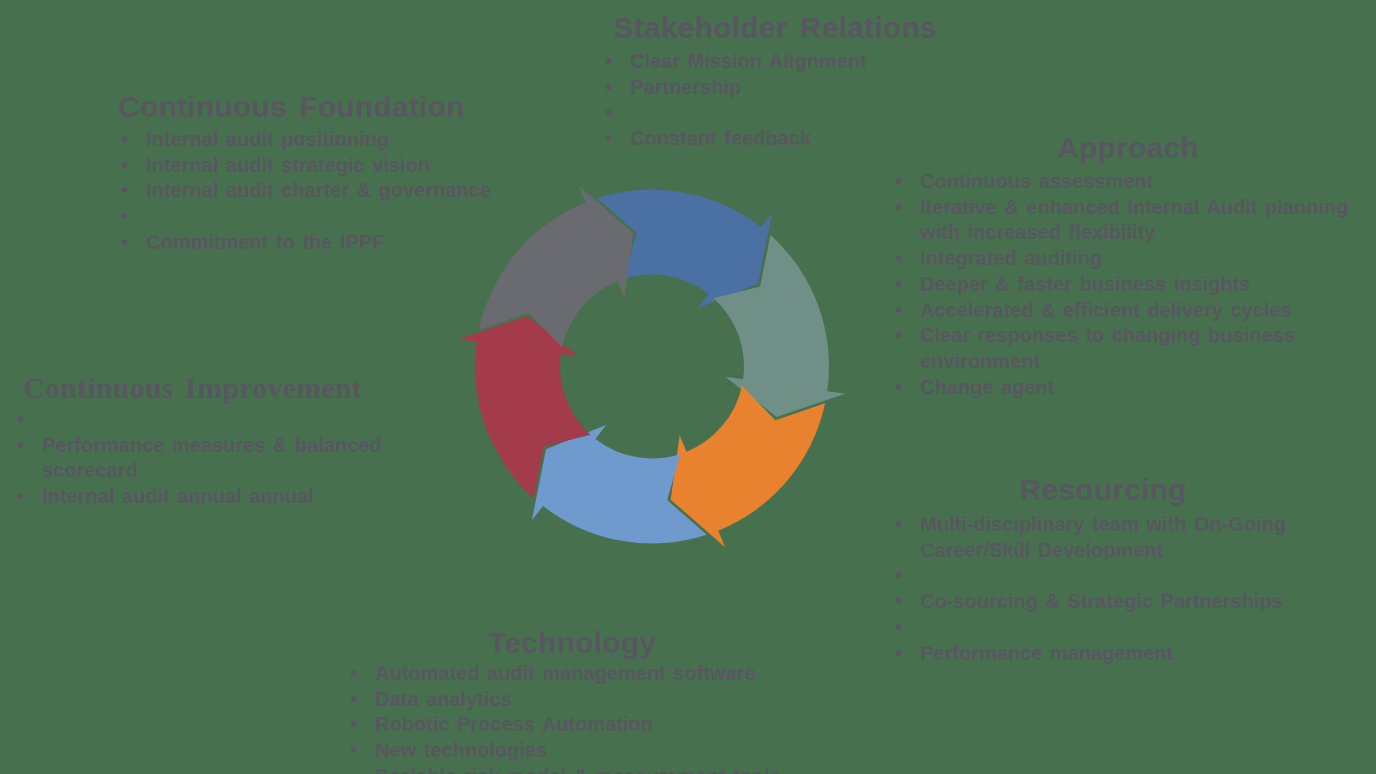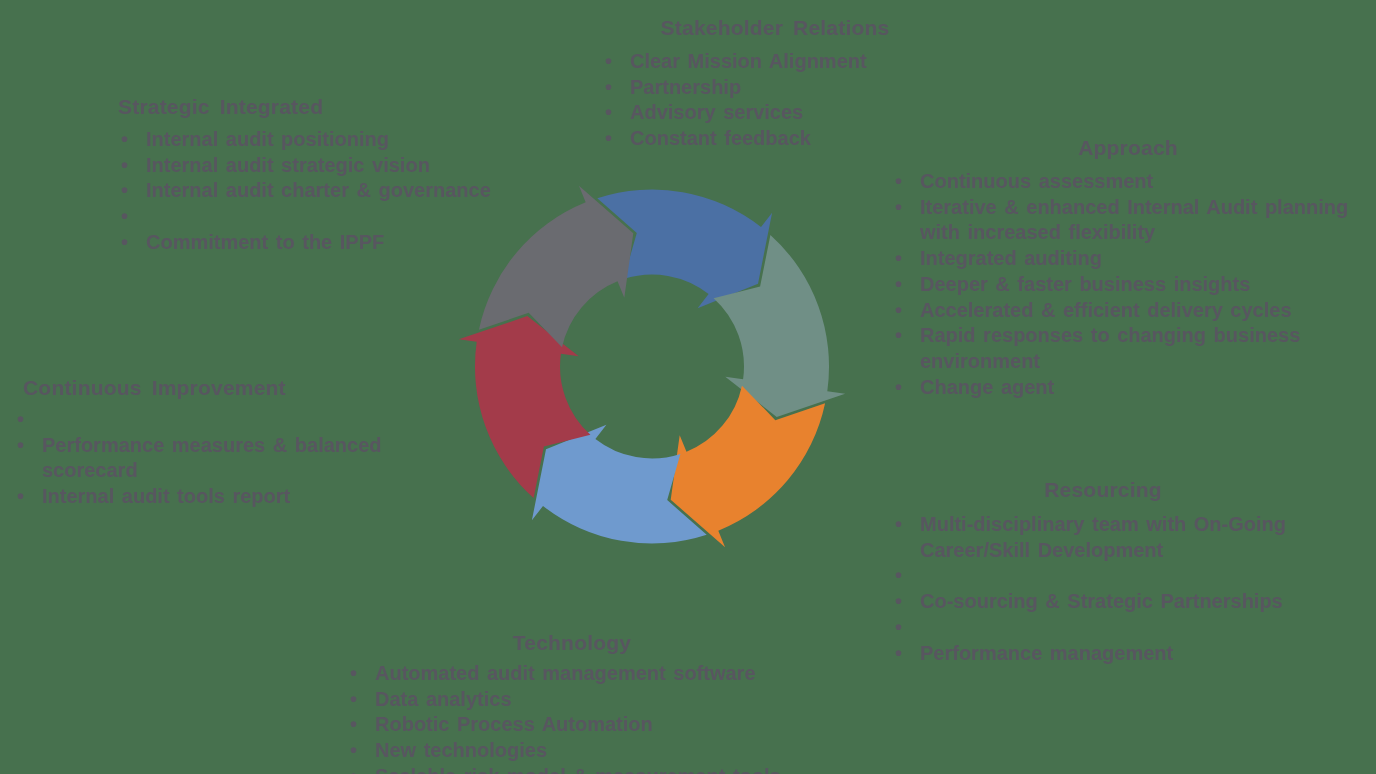--- a/index.html
+++ b/index.html
@@ -6,21 +6,21 @@
   html,body { width:1376px; height:774px; }
   .stage {
     position:relative; width:1376px; height:774px;
     background:#47714E; overflow:hidden;
     font-family:"Liberation Sans", sans-serif;
     color:#585660;
   }
   .cycle-svg { position:absolute; left:0; top:0; }
   .sec { position:absolute; }
   .sec h2 {
-    font-size:21px; line-height:34px; font-weight:bold;
+    font-size:30px; line-height:34px; font-weight:bold;
     letter-spacing:0.2px; word-spacing:4px; white-space:nowrap;
   }
   .sec h2.ctr { text-align:center; white-space:nowrap; }
   .sec ul { list-style:none; }
   .li {
     display:flex; align-items:flex-start;
     font-size:20px; line-height:25.7px; font-weight:bold;
     word-spacing:2px;
   }
   .b { flex:0 0 25px; }
@@ -48,31 +48,30 @@
       <li class="li">
           <span class="b">•</span>
           <span class="t">Clear Mission Alignment</span>
         </li>
       <li class="li">
           <span class="b">•</span>
           <span class="t">Partnership</span>
         </li>
       <li class="li">
           <span class="b">•</span>
-          <span class="t">Advisory services</span>
         </li>
       <li class="li">
           <span class="b">•</span>
           <span class="t">Constant feedback</span>
         </li>
     </ul>
   </section>
 
   <section class="sec" style="left:118px; top:90px; width:460px;">
-    <h2>Strategic Integrated</h2>
+    <h2>Continuous Foundation</h2>
     <ul style="margin:3px 0 0 3px;">
       <li class="li">
           <span class="b">•</span>
           <span class="t">Internal audit positioning</span>
         </li>
       <li class="li">
           <span class="b">•</span>
           <span class="t">Internal audit strategic vision</span>
         </li>
       <li class="li">
@@ -108,21 +107,21 @@
       <li class="li">
           <span class="b">•</span>
           <span class="t">Deeper &amp; faster business insights</span>
         </li>
       <li class="li">
           <span class="b">•</span>
           <span class="t">Accelerated &amp; efficient delivery cycles</span>
         </li>
       <li class="li">
           <span class="b">•</span>
-          <span class="t">Rapid responses to changing business
+          <span class="t">Clear responses to changing business
 environment</span>
         </li>
       <li class="li">
           <span class="b">•</span>
           <span class="t">Change agent</span>
         </li>
     </ul>
   </section>
 
   <section class="sec" style="left:893px; top:473px; width:500px;">
@@ -170,30 +169,30 @@
           <span class="t">New technologies</span>
         </li>
       <li class="li">
           <span class="b">•</span>
           <span class="t">Scalable risk model &amp; measurement tools</span>
         </li>
     </ul>
   </section>
 
   <section class="sec" style="left:15px; top:371px; width:450px;">
-    <h2 style="margin-left:8px;">Continuous Improvement</h2>
+    <h2 style="margin-left:8px;font-family:Liberation Serif, serif;">Continuous Improvement</h2>
     <ul style="margin:2px 0 0 2px;">
       <li class="li">
           <span class="b">•</span>
         </li>
       <li class="li">
           <span class="b">•</span>
           <span class="t">Performance measures &amp; balanced
 scorecard</span>
         </li>
       <li class="li">
           <span class="b">•</span>
-          <span class="t">Internal audit tools report</span>
+          <span class="t">Internal audit annual annual</span>
         </li>
     </ul>
   </section>
 
 </div>
 
 </body></html>

